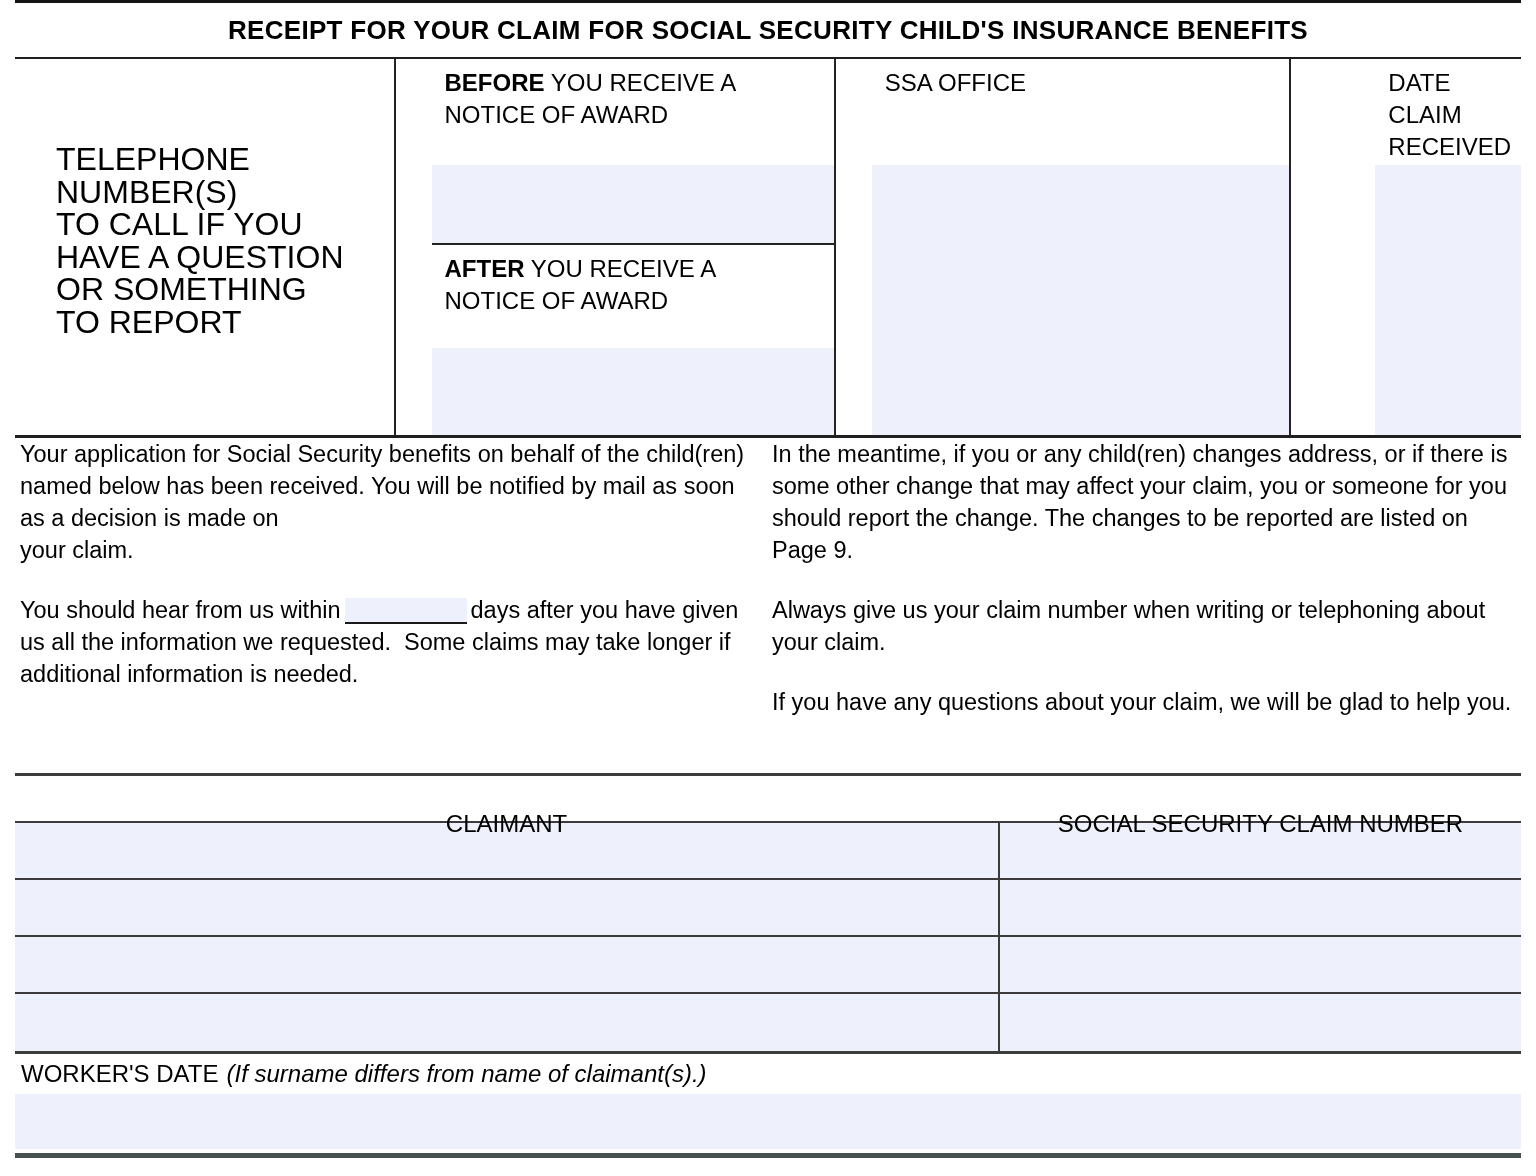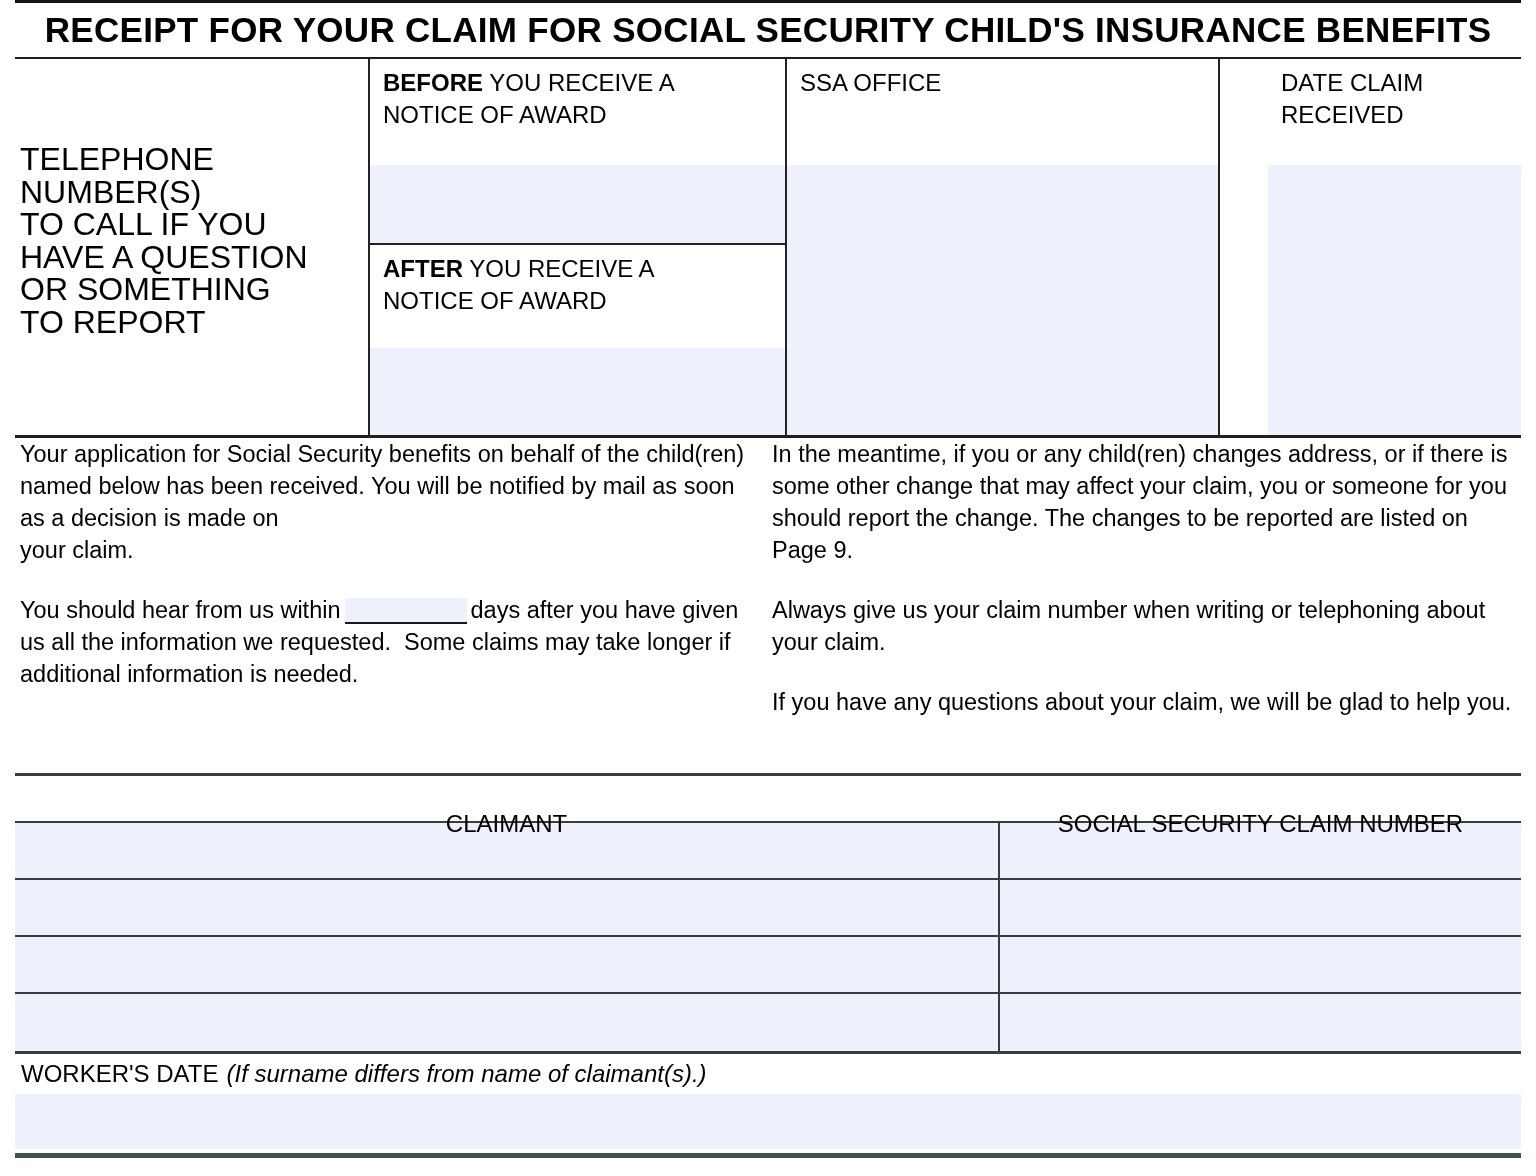--- a/index.html
+++ b/index.html
@@ -10,27 +10,27 @@
     color: #000;
   }
   .page { width: 1536px; height: 1176px; padding: 0 15px; overflow: hidden; }
 
   .top-rule { border-top: 3px solid #141414; }
 
   .title-band {
     height: 56px;
     border-bottom: 2px solid #1f1f1f;
     display: flex; align-items: center; justify-content: center;
-    font-size: 35px; font-weight: bold; letter-spacing: 0.3px;
+    font-size: 26px; font-weight: bold; letter-spacing: 0.3px;
     white-space: nowrap;
   }
 
   
   .top-table { display: flex; height: 379px; border-bottom: 3px solid #1f1f1f; }
-  .tt-col { display: flex; flex-direction: column; }
+  .tt-col { display: flex; flex-direction: column; margin-left: 36px; }
   .colA { width: 355px; border-right: 2px solid #232323; padding: 84px 10px 0 5px;
           font-size: 32px; line-height: 32.5px; }
   .colB { width: 417px; border-right: 2px solid #232323; }
   .colC { width: 433px; border-right: 2px solid #232323; }
   .colD { flex: 1; padding-left: 48px; }
   .cell-label { padding: 8px 10px 0 13px; font-size: 24px; line-height: 32px; background: #fff; }
   .lbl1 { height: 106px; }
   .lblB2 { height: 105px; border-top: 2px solid #232323; }
   .field { background: #eef1fb; }
   .fieldB1 { height: 78px; }

